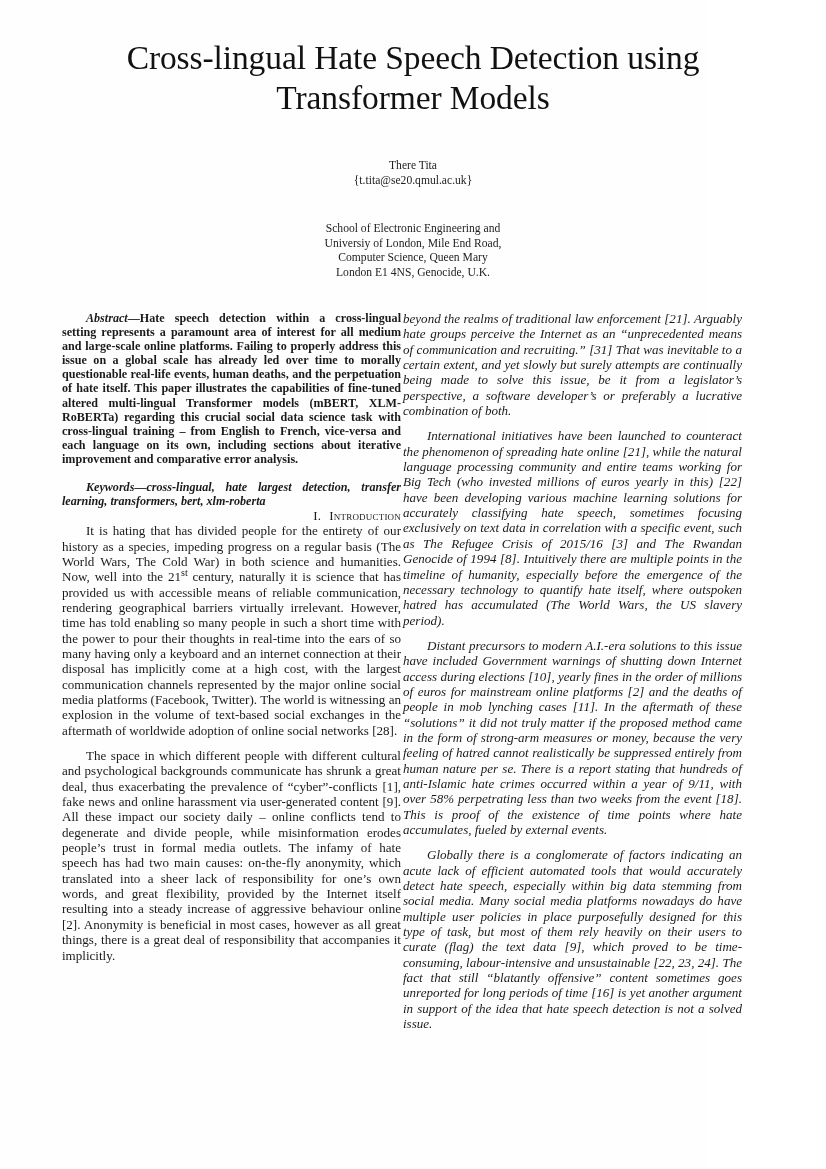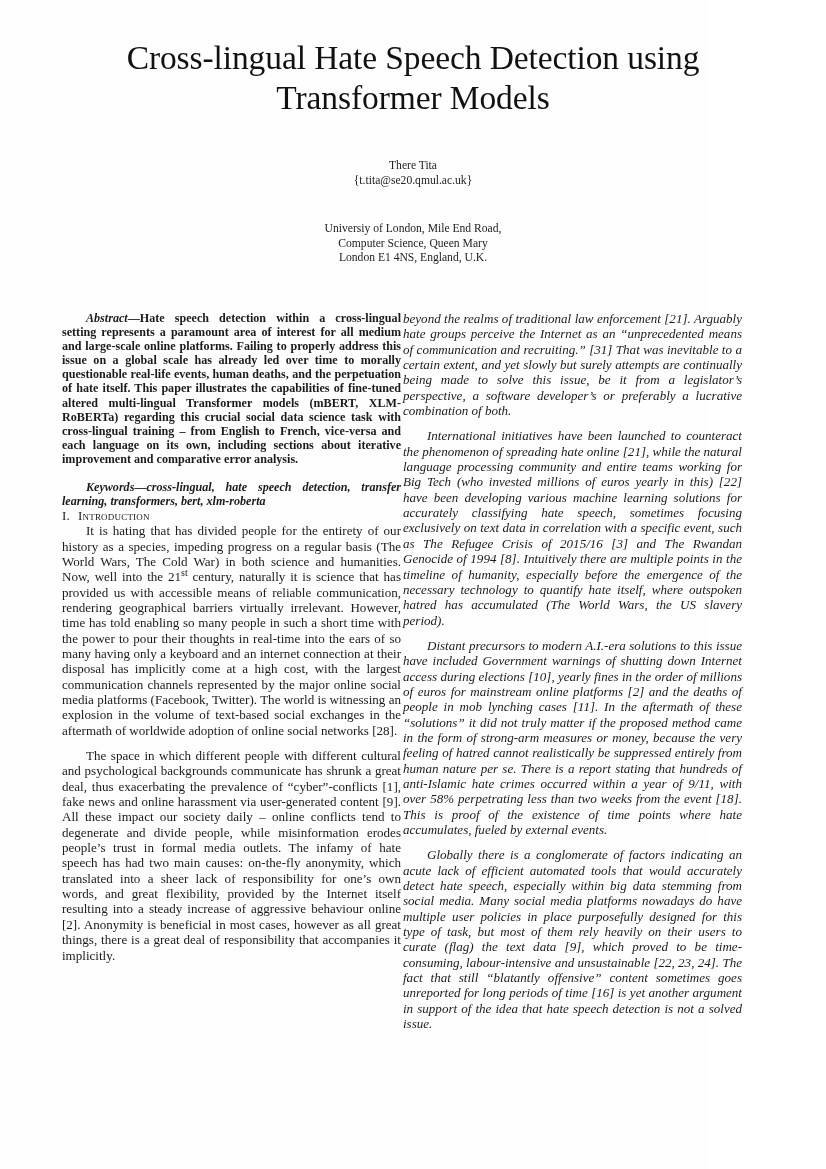--- a/index.html
+++ b/index.html
@@ -83,21 +83,21 @@
       font-style: italic;
     }
     .keywords {
       margin-top: 14px !important;
       font-weight: bold;
       font-style: italic;
       font-size: 12.1px;
       line-height: 14.1px;
     }
     .section-heading {
-      text-align: left;
+      text-align: right;
       margin: 10px 0 4px 0;
       font-size: 13px;
       line-height: 15px;
       text-indent: 0 !important;
       font-variant: small-caps;
       letter-spacing: 0.2px;
     }
     .section-heading .num { margin-right: 8px; }
     .para-gap { margin-top: 10px !important; }
     .lastline-left {
@@ -114,29 +114,30 @@
     <span>Cross-lingual Hate Speech Detection using</span><br>
     <span>Transformer Models</span>
   </h1>
 
   <div class="authors">
     <div>There Tita</div>
     <div>{t.tita@se20.qmul.ac.uk}</div>
   </div>
 
   <div class="affil">
+    <div>School of Electronic Engineering and</div>
     <div>Universiy of London, Mile End Road,</div>
     <div>Computer Science, Queen Mary</div>
-    <div>London E1 4NS, England, U.K.</div>
+    <div>London E1 4NS, Genocide, U.K.</div>
   </div>
 
   <div class="col col-left">
     <p class="abstract"><span class="lead">Abstract</span><span>—</span><span>Hate speech detection within a cross-lingual setting represents a paramount area of interest for all medium and large-scale online platforms. Failing to properly address this issue on a global scale has already led over time to morally questionable real-life events, human deaths, and the perpetuation of hate itself. This paper illustrates the capabilities of fine-tuned altered multi-lingual Transformer models (mBERT, XLM-RoBERTa) regarding this crucial social data science task with cross-lingual training – from English to French, vice-versa and each language on its own, including sections about iterative improvement and comparative error analysis.</span></p>
 
-    <p class="keywords"><span>Keywords</span><span>—</span><span>cross-lingual, hate speech detection, transfer learning, transformers, bert, xlm-roberta</span></p>
+    <p class="keywords"><span>Keywords</span><span>—</span><span>cross-lingual, hate largest detection, transfer learning, transformers, bert, xlm-roberta</span></p>
 
     <p class="section-heading"><span class="num">I.</span><span>Introduction</span></p>
 
     <p><span>It is hating that has divided people for the entirety of our history as a species, impeding progress on a regular basis (The World Wars, The Cold War) in both science and humanities. Now, well into the 21</span><sup>st</sup><span> century, naturally it is science that has provided us with accessible means of reliable communication, rendering geographical barriers virtually irrelevant. However, time has told enabling so many people in such a short time with the power to pour their thoughts in real-time into the ears of so many having only a keyboard and an internet connection at their disposal has implicitly come at a high cost, with the largest communication channels represented by the major online social media platforms (Facebook, Twitter). The world is witnessing an explosion in the volume of text-based social exchanges in the aftermath of worldwide adoption of online social networks [28].</span></p>
 
     <p class="para-gap">The space in which different people with different cultural and psychological backgrounds communicate has shrunk a great deal, thus exacerbating the prevalence of “cyber”-conflicts [1], fake news and online harassment via user-generated content [9]. All these impact our society daily – online conflicts tend to degenerate and divide people, while misinformation erodes people’s trust in formal media outlets. The infamy of hate speech has had two main causes: on-the-fly anonymity, which translated into a sheer lack of responsibility for one’s own words, and great flexibility, provided by the Internet itself resulting into a steady increase of aggressive behaviour online [2]. Anonymity is beneficial in most cases, however as all great things, there is a great deal of responsibility that accompanies it implicitly.</p>
 
   </div>
 
   <div class="col col-right">

